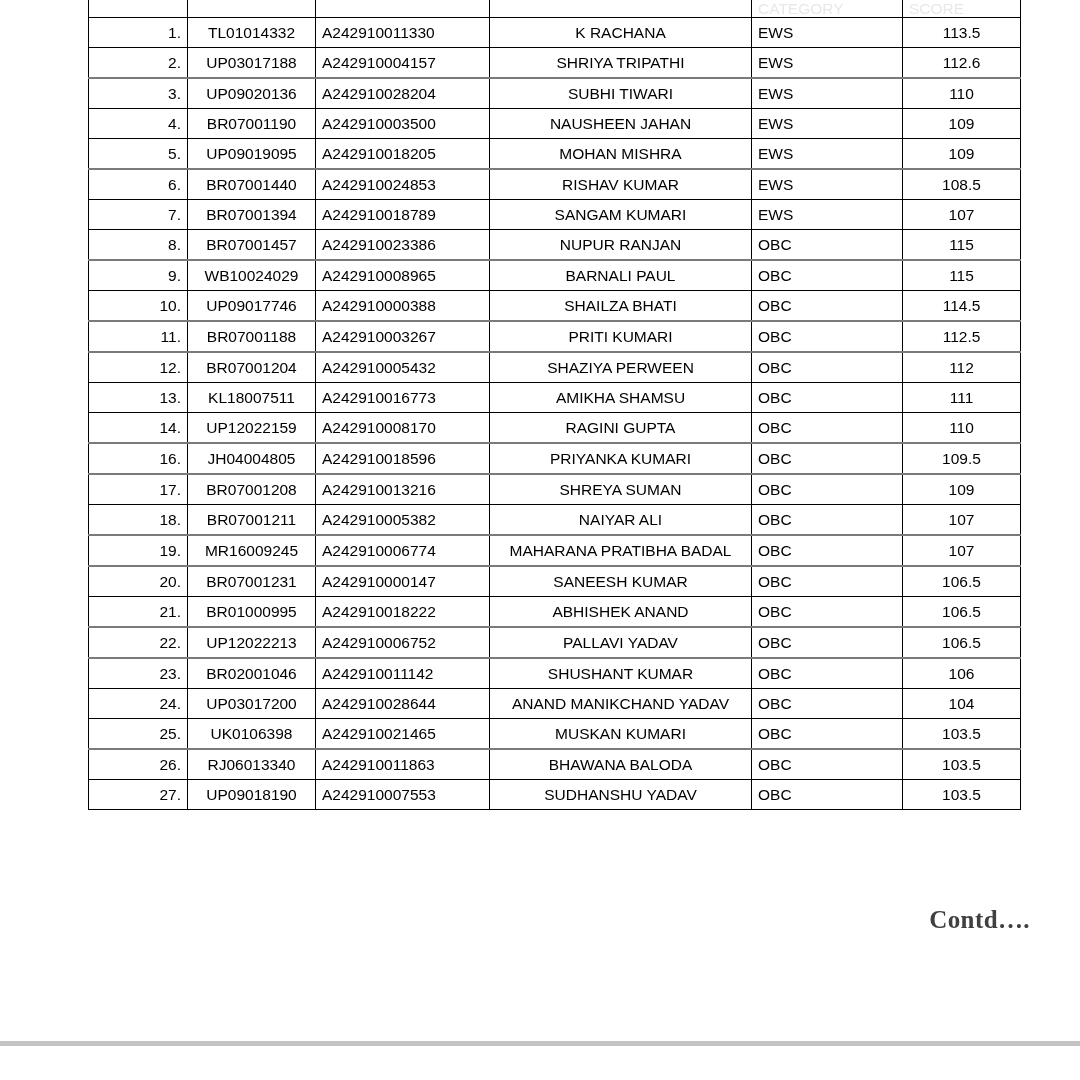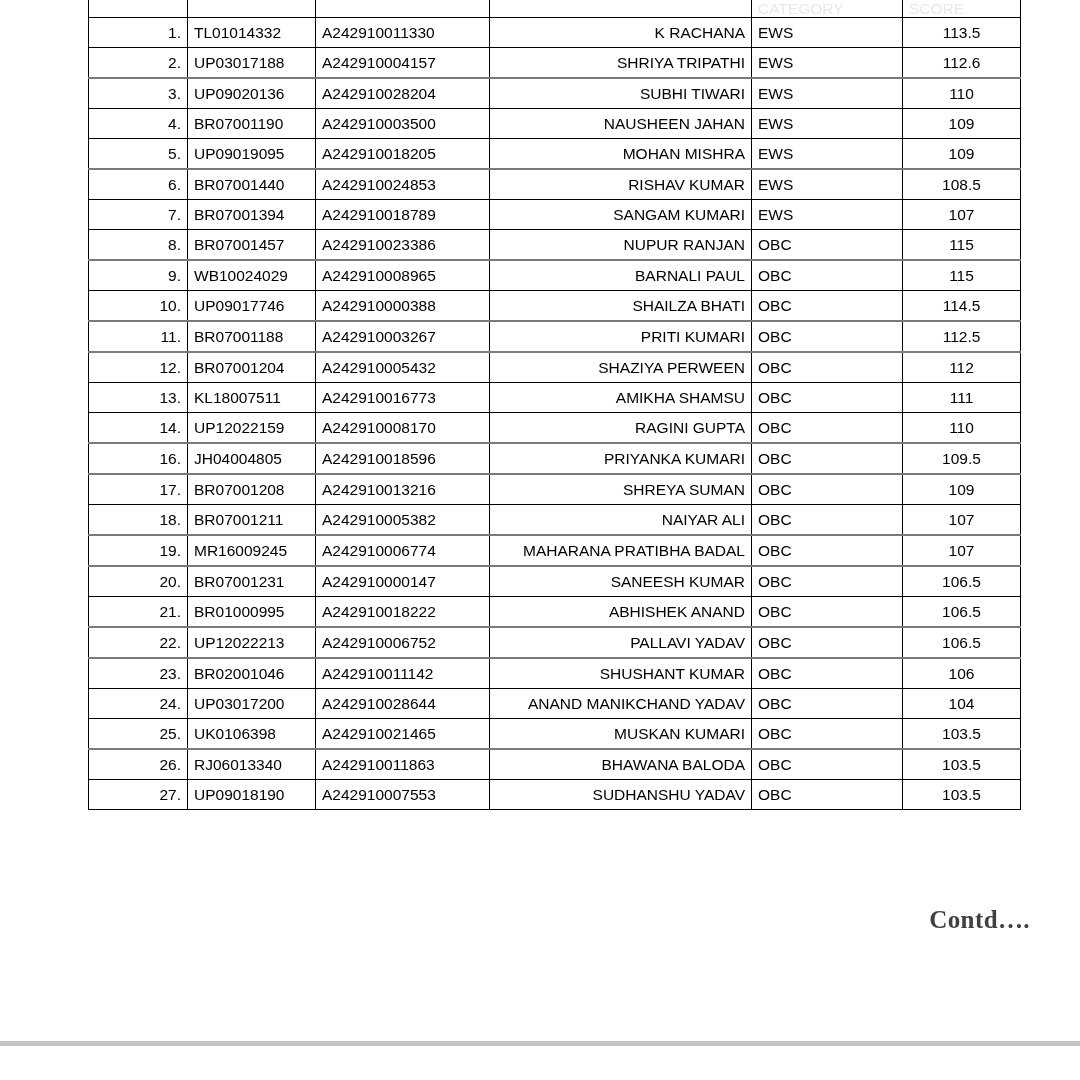--- a/index.html
+++ b/index.html
@@ -56,23 +56,23 @@
     overflow: hidden;
     vertical-align: middle;
     background: #ffffff;
   }
   
   table.merit tr.greyline > td {
     border-bottom: 2px solid #7a7a7a;
   }
 
   td.sno   { text-align: right;  padding-right: 14px; }
-  td.roll  { text-align: left; }
+  td.roll  { text-align: center; }
   td.app   { text-align: left; }
-  td.name  { text-align: right; }
+  td.name  { text-align: center; }
   td.cat   { text-align: left; }
   td.score { text-align: center; margin-left: 10px; }
 
   
   tr.header-sliver td {
     height: 17px;
     line-height: 9px;
     padding: 0 6px;
     font-size: 15.5px;
     color: #e8e8e8;

